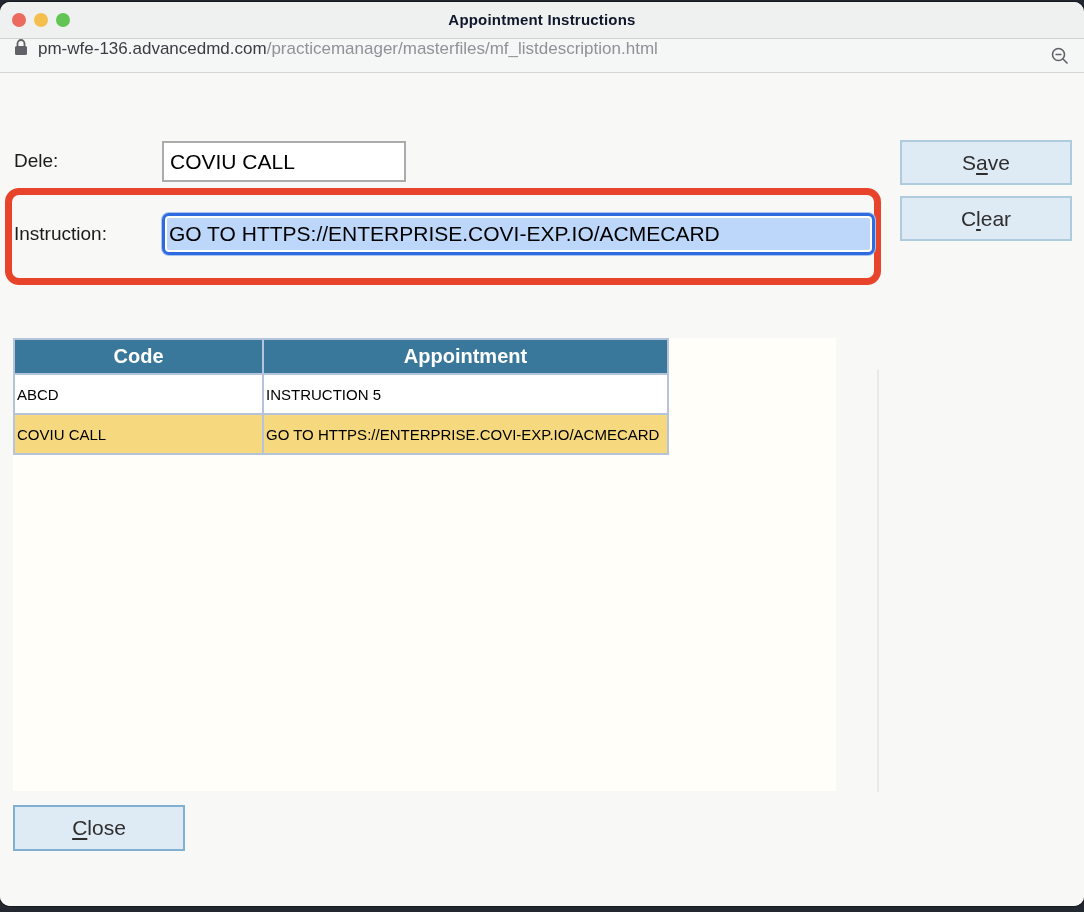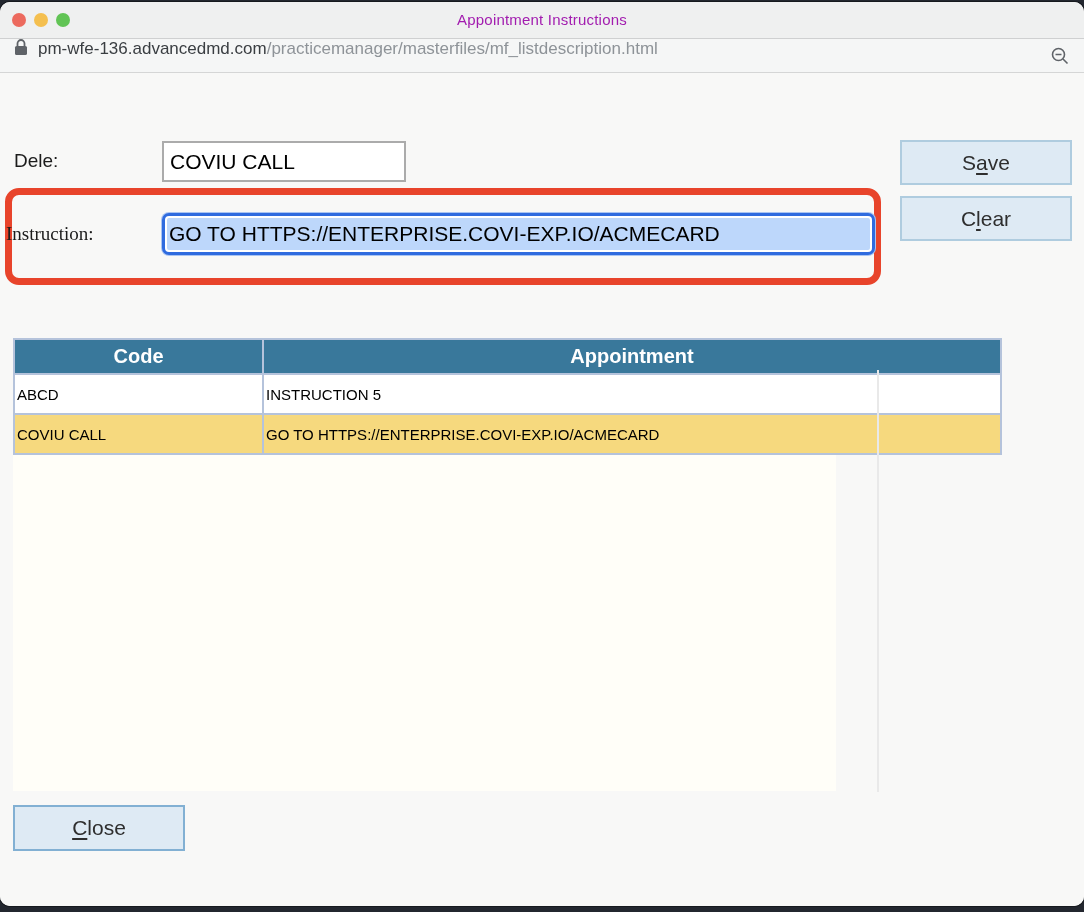--- a/index.html
+++ b/index.html
@@ -19,21 +19,21 @@
     position:relative;height:36px;background:var(--titlebar_bg,#EFF0F0);
     border-bottom:1px solid var(--titlebar_border,#CFD0D1);
   }
   .traffic{position:absolute;top:11px;left:12px;display:flex;gap:8px;}
   .light{width:14px;height:14px;border-radius:50%;}
   .light.red{background:var(--traffic_red,#EC6A5E);}
   .light.yellow{background:var(--traffic_yellow,#F4BF4F);}
   .light.green{background:var(--traffic_green,#61C455);}
   .title{
     position:absolute;left:0;right:0;top:9px;text-align:center;
-    font-size:15px;font-weight:normal;color:#a21caf;letter-spacing:.2px;
+    font-size:15px;font-weight:bold;color:#0f172a;letter-spacing:.2px;
   }
   
   .urlbar{
     position:relative;height:33px;background:var(--urlbar_bg,#F5F6F6);
     border-bottom:1px solid var(--urlbar_border,#D5D6D6);
     display:flex;
   }
   .lockicon{margin-left:14px;flex:0 0 auto;display:flex;}
   .urltext{margin-left:10px;font-size:17px;white-space:nowrap;overflow:hidden;}
   .urldomain{color:#3A3E42;}
@@ -72,21 +72,21 @@
   .btn .mn{text-decoration:underline;text-underline-offset:3px;}
   .btn-save{left:900px;top:67px;}
   .btn-clear{left:900px;top:123px;}
   .btn-delete{left:900px;top:179px;}
   .btn-close{left:13px;top:732px;height:46px;border-color:var(--close_border,#82B0D3);}
   
   .listbox{
     position:absolute;left:13px;top:265px;width:823px;height:453px;
     background:var(--list_bg,#FFFEF8);
   }
-  table.grid{border-collapse:collapse;table-layout:fixed;width:989px;}
+  table.grid{border-collapse:collapse;table-layout:fixed;width:656px;}
   table.grid col.c-code{width:249px;}
   table.grid th{
     background:var(--header_teal,#39789B);color:var(--header_text,#FFFFFF);
     font-size:20px;font-weight:600;text-align:center;height:33px;padding:0;
     border:2px solid var(--table_border,#B5C3DB);
   }
   table.grid td{
     height:38px;font-size:15px;color:#000;padding:0 2px;
     border:2px solid var(--table_border,#B5C3DB);background:#FFFFFF;
     white-space:nowrap;overflow:hidden;
@@ -128,21 +128,21 @@
     </span>
   </div>
 
   <div class="content">
 
     <label class="field-label" style="left:14px;top:77px;">Dele:</label>
     <input class="code-input" value="COVIU CALL" style="">
 
     <div class="annotation"></div>
 
-    <label class="field-label" style="left:6px;top:150px;font-family:Liberation Serif, serif;">Instruction:</label>
+    <label class="field-label" style="left:14px;top:150px;">Instruction:</label>
     <div class="instr-ring">
       <input class="instr-input" value="GO TO HTTPS://ENTERPRISE.COVI-EXP.IO/ACMECARD" style="">
     </div>
 
     <button class="btn btn-save">
         <span>S</span>
         <span class="mn">a</span>
         <span>ve</span>
       </button>
     <button class="btn btn-clear">

